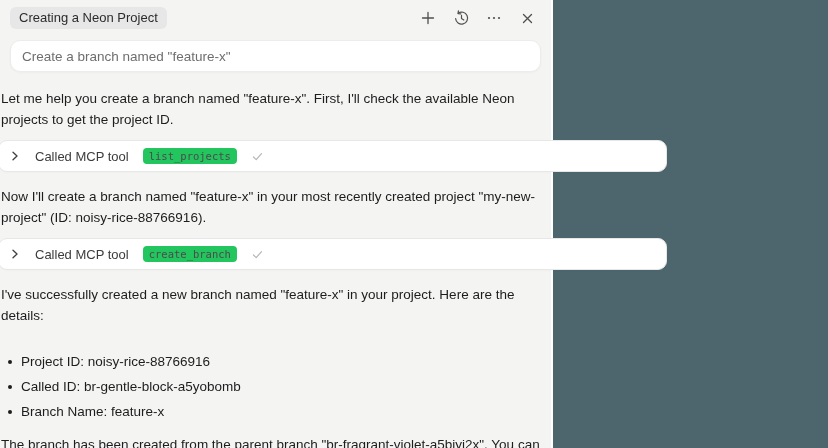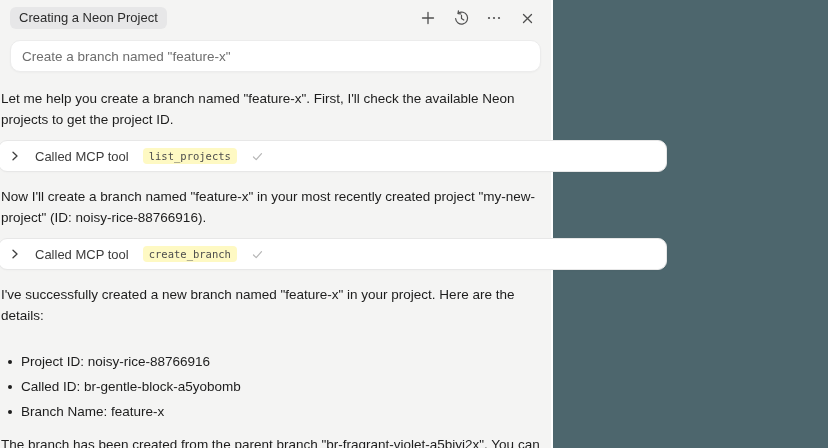--- a/index.html
+++ b/index.html
@@ -85,21 +85,21 @@
     padding: 0 10px;
     cursor: pointer;
     box-shadow: 0 1px 2px rgba(0,0,0,0.02);
   }
   .tool-box .chev { color: #3f3f3f; display: flex; }
   .tool-box .tool-label { color: #3c3c3c; font-size: 13px; }
   .tool-badge {
     font-family: "DejaVu Sans Mono", "Liberation Mono", monospace;
     font-size: 10.5px;
     color: #4c4c4c;
-    background: #fef9c3;
+    background: #22c55e;
     border-radius: 4px;
     padding: 2.5px 6px;
     line-height: 1;
   }
   .tool-check { color: #b6b6b6; display: flex; }
 
   ul.details {
     list-style: none;
     margin-top: 23px;
   }

